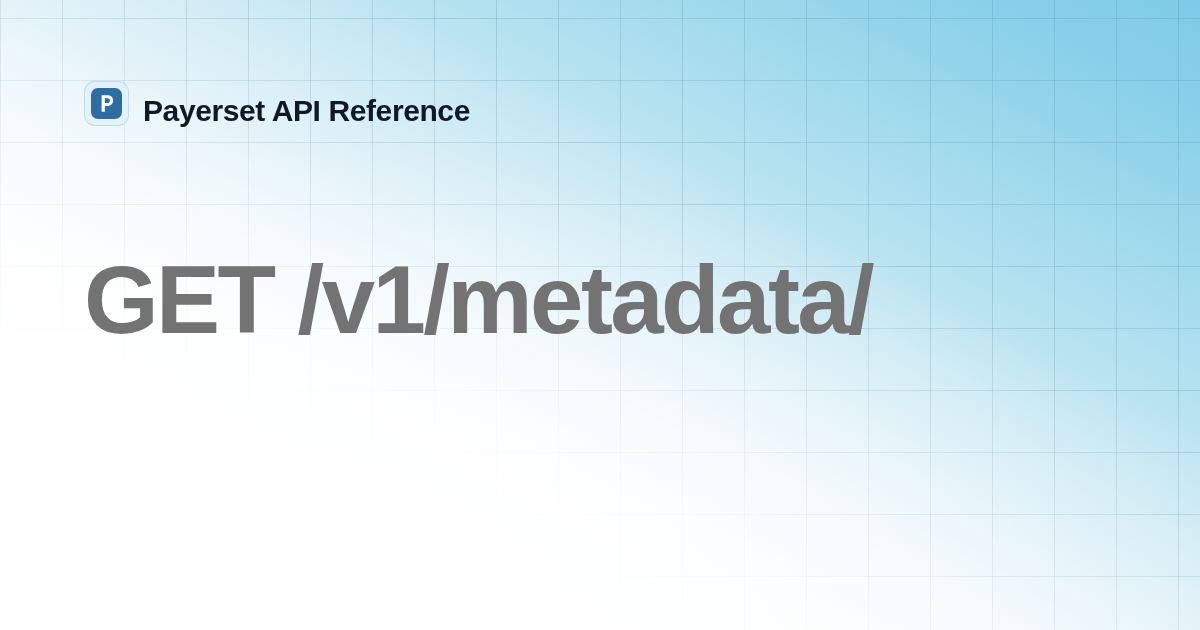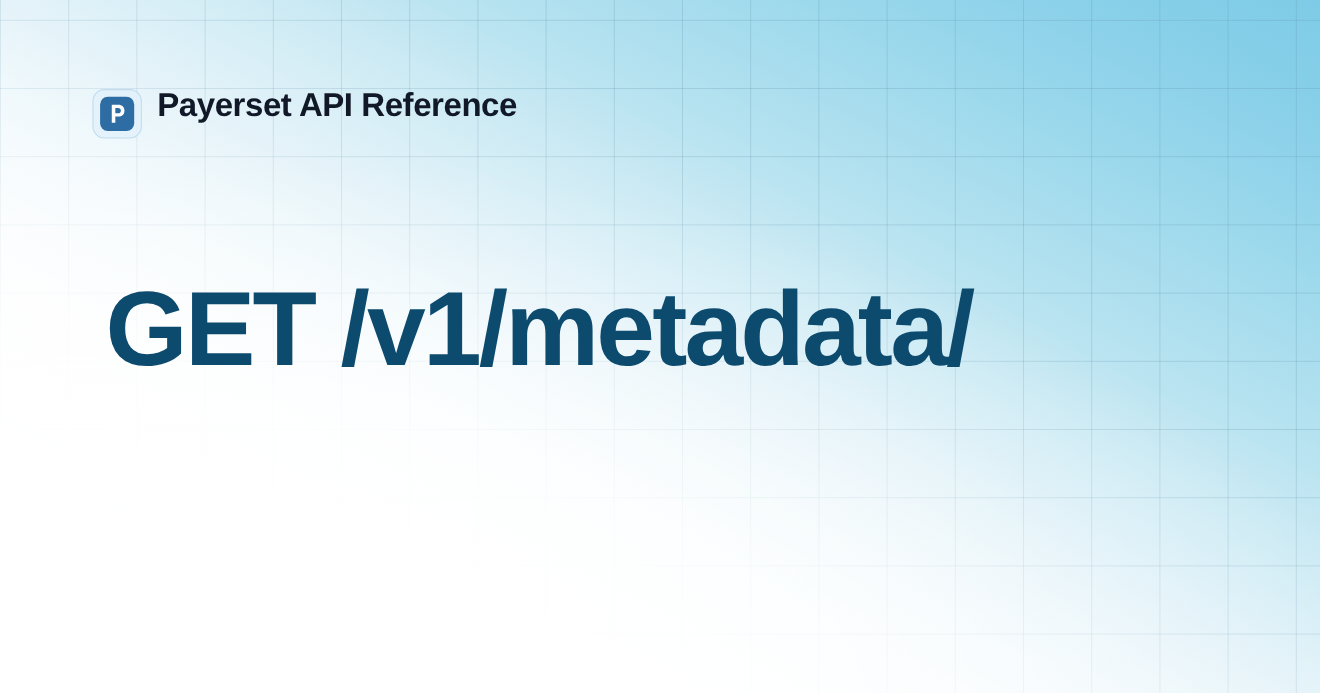--- a/index.html
+++ b/index.html
@@ -111,21 +111,21 @@
     inset:0;
     z-index:5;
   }
 
   
   .brand {
     position:absolute;
     left:84px;
     top:81px;
     display:flex;
-    align-items:flex-start;
+    align-items:flex-end;
     gap:14px;
   }
 
   .brand-logo {
     width:45px;
     height:45px;
     border-radius:11px;
     background:rgba(226,240,250,0.82);
     border:1px solid rgba(186,216,236,0.85);
     display:flex;
@@ -152,28 +152,28 @@
     font-weight:bold;
     letter-spacing:-0.4px;
     color:#111827;
     line-height:1;
     white-space:nowrap;
   }
 
   
   .headline {
     position:absolute;
-    left:96px;
+    left:84px;
     top:252px;
     width:1000px;
     font-size:96px;
     font-weight:bold;
     line-height:95px;
     letter-spacing:-2.6px;
-    color:#0c4a6e;
+    color:#737373;
     word-break:break-word;
   }
 
   .headline-line { display:block; white-space:nowrap; }
 </style>
 </head>
 <body>
 
 <div class="og-card">
 

